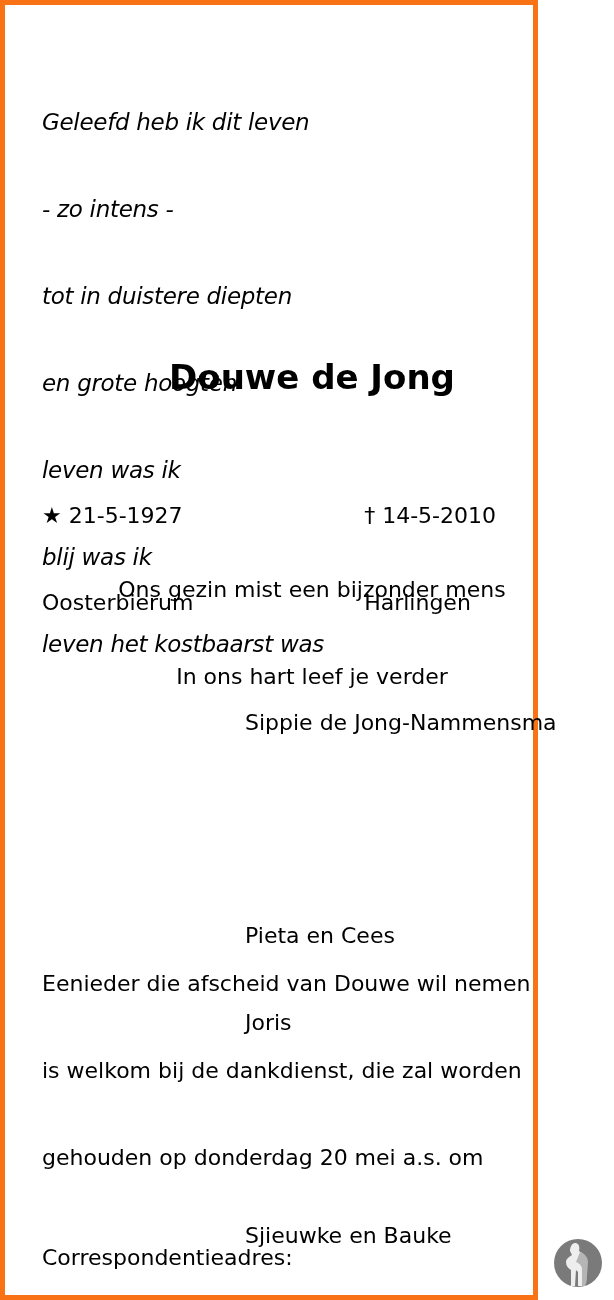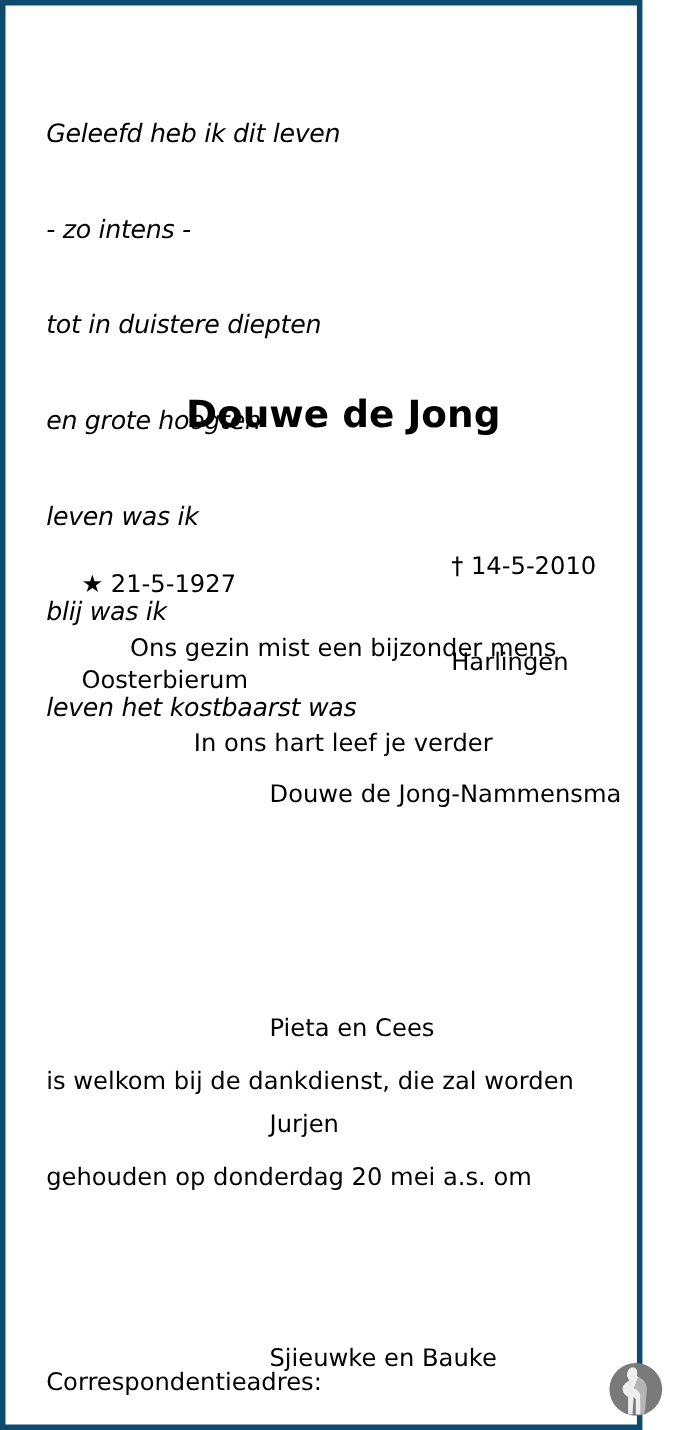--- a/index.html
+++ b/index.html
@@ -1,25 +1,25 @@
 <!DOCTYPE html>
 <html><head>
   <meta charset="utf-8">
   <style>
     html, body { margin: 0; padding: 0; background: #fff; }
     body { width: 614px; height: 1300px; position: relative; overflow: hidden; }
     .frame {
-      position: absolute; left: 0; top: 0; width: 584px; height: 1300px;
-      box-sizing: border-box; border: 5px solid #0c4a6e; background: #fff;
+      position: absolute; left: 0; top: 0; width: 538px; height: 1300px;
+      box-sizing: border-box; border: 5px solid #f97316; background: #fff;
     }
     .txt { font-family: "DejaVu Sans", sans-serif; color: #000; font-size: 22px; line-height: 29px; position: absolute; white-space: pre; }
     .poem { left: 37px; top: 45px; font-style: italic; font-size: 23px; line-height: 29px; letter-spacing: -0.3px; }
     .poem div { height: 29px; }
     .name { left: 0; width: 614px; top: 350px; text-align: center; font-weight: bold; font-size: 34px; line-height: 44px; }
-    .birth { left: 37px; top: 454px; margin-left: 32px; }
+    .birth { left: 37px; top: 438px; }
     .death { right: 37px; top: 438px; }
     .motto { left: 0; width: 614px; top: 512px; text-align: center; }
     .family { left: 240px; top: 587px; }
     .fam-group { margin-bottom: 10px; }
     .service { left: 37px; top: 906px; font-size: 22px; line-height: 29px; }
     .address { left: 37px; top: 1180px; }
     .logo { position: absolute; left: 553px; top: 1238px; width: 50px; height: 50px; }
   </style>
 </head>
 <body>
@@ -48,35 +48,36 @@
     <div>Harlingen</div>
   </div>
 
   <div class="txt motto">
     <div>Ons gezin mist een bijzonder mens</div>
     <div>In ons hart leef je verder</div>
   </div>
 
   <div class="txt family">
     <div class="fam-group">
-      <div>Douwe de Jong-Nammensma</div>
+      <div>Sippie de Jong-Nammensma</div>
     </div>
     <div class="fam-group">
       <div>Pieta en Cees</div>
-      <div>Jurjen</div>
+      <div>Joris</div>
     </div>
     <div class="fam-group">
       <div>Sjieuwke en Bauke</div>
       
     </div>
     
     
   </div>
 
   <div class="txt service">
+    <div>Eenieder die afscheid van Douwe wil nemen</div>
     <div>is welkom bij de dankdienst, die zal worden</div>
     <div>gehouden op donderdag 20 mei a.s. om</div>
     
     
     
     
     
   </div>
 
   <div class="txt address">

